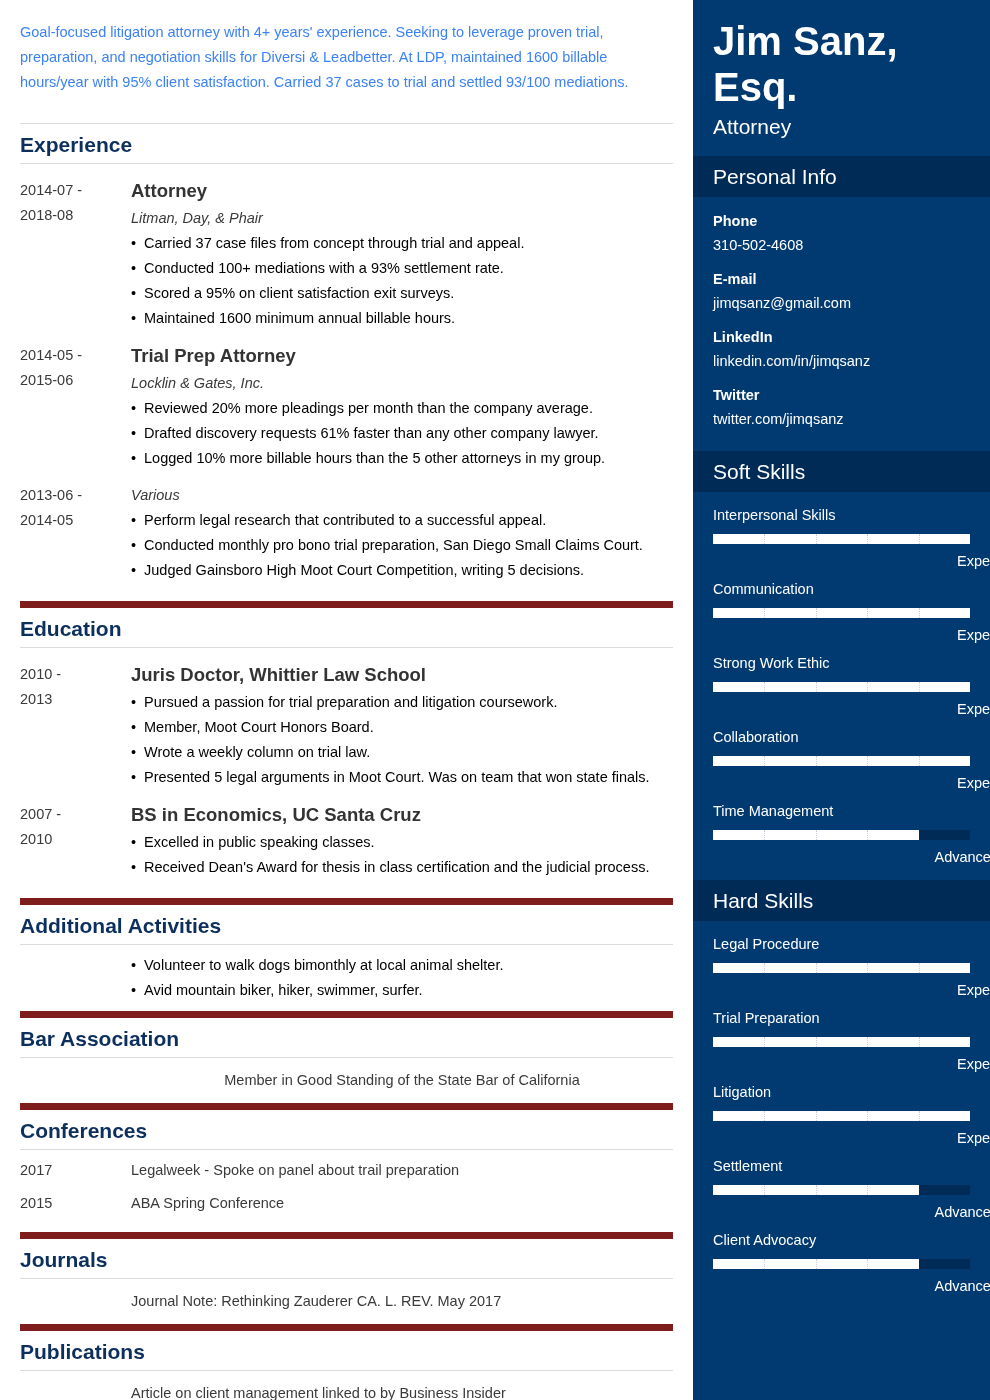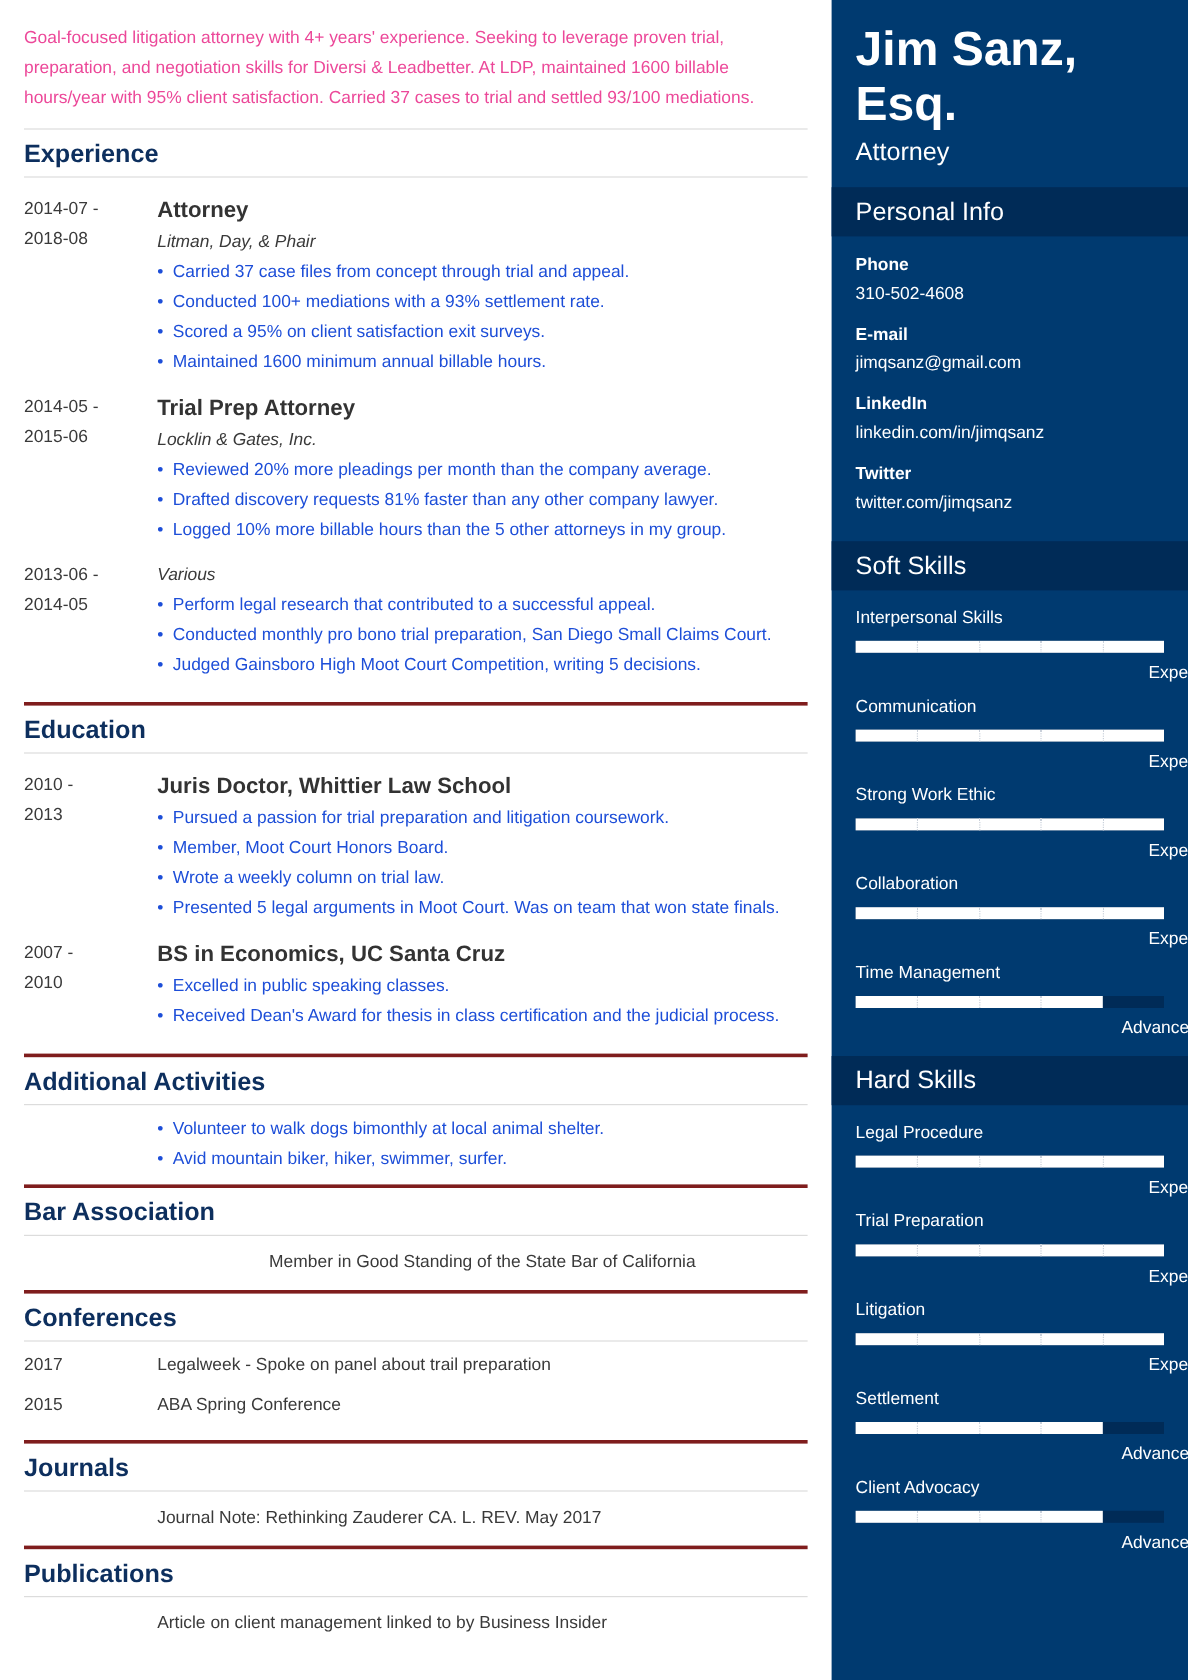--- a/index.html
+++ b/index.html
@@ -1,31 +1,31 @@
 <!DOCTYPE html>
 <html><head>
 <meta charset="utf-8">
 <style>
   * { box-sizing: border-box; margin: 0; padding: 0; }
   html, body { width: 990px; height: 1400px; background: #ffffff; overflow: hidden; }
   body { position: relative; font-family: "Liberation Sans", sans-serif; color: #3a3a3a; }
 
   .main { position: absolute; left: 20px; top: 0; width: 653px; }
-  .summary { font-size: 14.5px; line-height: 25px; color: #ec4899; padding-top: 20px; padding-bottom: 12px; border-bottom: 1px solid #dcdcdc; }
+  .summary { font-size: 14.5px; line-height: 25px; color: #3b82f6; padding-top: 20px; padding-bottom: 28px; border-bottom: 1px solid #dcdcdc; }
   .section-title { font-size: 21px; font-weight: bold; color: #0d2f5e; height: 40px; line-height: 42px; border-bottom: 1px solid #dcdcdc; }
-  .section { border-bottom: 3px solid #7f1d1d; }
+  .section { border-bottom: 7px solid #7f1d1d; }
   .section:last-child { border-bottom: none; }
   .entries { padding-top: 14px; padding-bottom: 6px; }
   .entry { display: flex; margin-bottom: 12px; }
   .entry .date { width: 111px; font-size: 14.5px; line-height: 25px; color: #3a3a3a; flex-shrink: 0; }
   .entry .body { flex: 1; }
   .entry .title { font-size: 18.5px; font-weight: bold; color: #333; line-height: 26px; margin-bottom: 2px; }
   .entry .company { font-size: 14.5px; font-style: italic; line-height: 25px; color: #3a3a3a; }
   .bullets { list-style: none; }
-  .bullets li { font-size: 14.5px; line-height: 25px; color: #1d4ed8; padding-left: 13px; position: relative; }
+  .bullets li { font-size: 14.5px; line-height: 25px; color: #000000; padding-left: 13px; position: relative; }
   .bullets li::before { content: "\2022"; position: absolute; left: 0; top: 0; }
   .simple-list { padding: 8px 0 8px 111px; }
   .plain-row { display: flex; font-size: 14.5px; line-height: 25px; }
   .plain-row .date { width: 111px; flex-shrink: 0; }
   .plain-rows { padding: 8px 0 8px 0; }
   .plain-rows .plain-row { margin-bottom: 8px; }
 
   .sidebar { position: absolute; left: 693px; top: 0; width: 326px; height: 1400px; background: #003a70; color: #ffffff; }
   .sb-name { font-size: 40px; font-weight: bold; line-height: 46px; padding: 18px 20px 0 20px; }
   .sb-role { font-size: 21px; line-height: 30px; padding: 2px 20px 14px 20px; }
@@ -69,21 +69,21 @@
       <div class="entry">
         <div class="date">
           <div>2014-05 -</div>
           <div>2015-06</div>
         </div>
         <div class="body">
           <div class="title">Trial Prep Attorney</div>
           <div class="company">Locklin &amp; Gates, Inc.</div>
           <ul class="bullets">
             <li>Reviewed 20% more pleadings per month than the company average.</li>
-            <li>Drafted discovery requests 81% faster than any other company lawyer.</li>
+            <li>Drafted discovery requests 61% faster than any other company lawyer.</li>
             <li>Logged 10% more billable hours than the 5 other attorneys in my group.</li>
           </ul>
         </div>
       </div>
       <div class="entry">
         <div class="date">
           <div>2013-06 -</div>
           <div>2014-05</div>
         </div>
         <div class="body">

